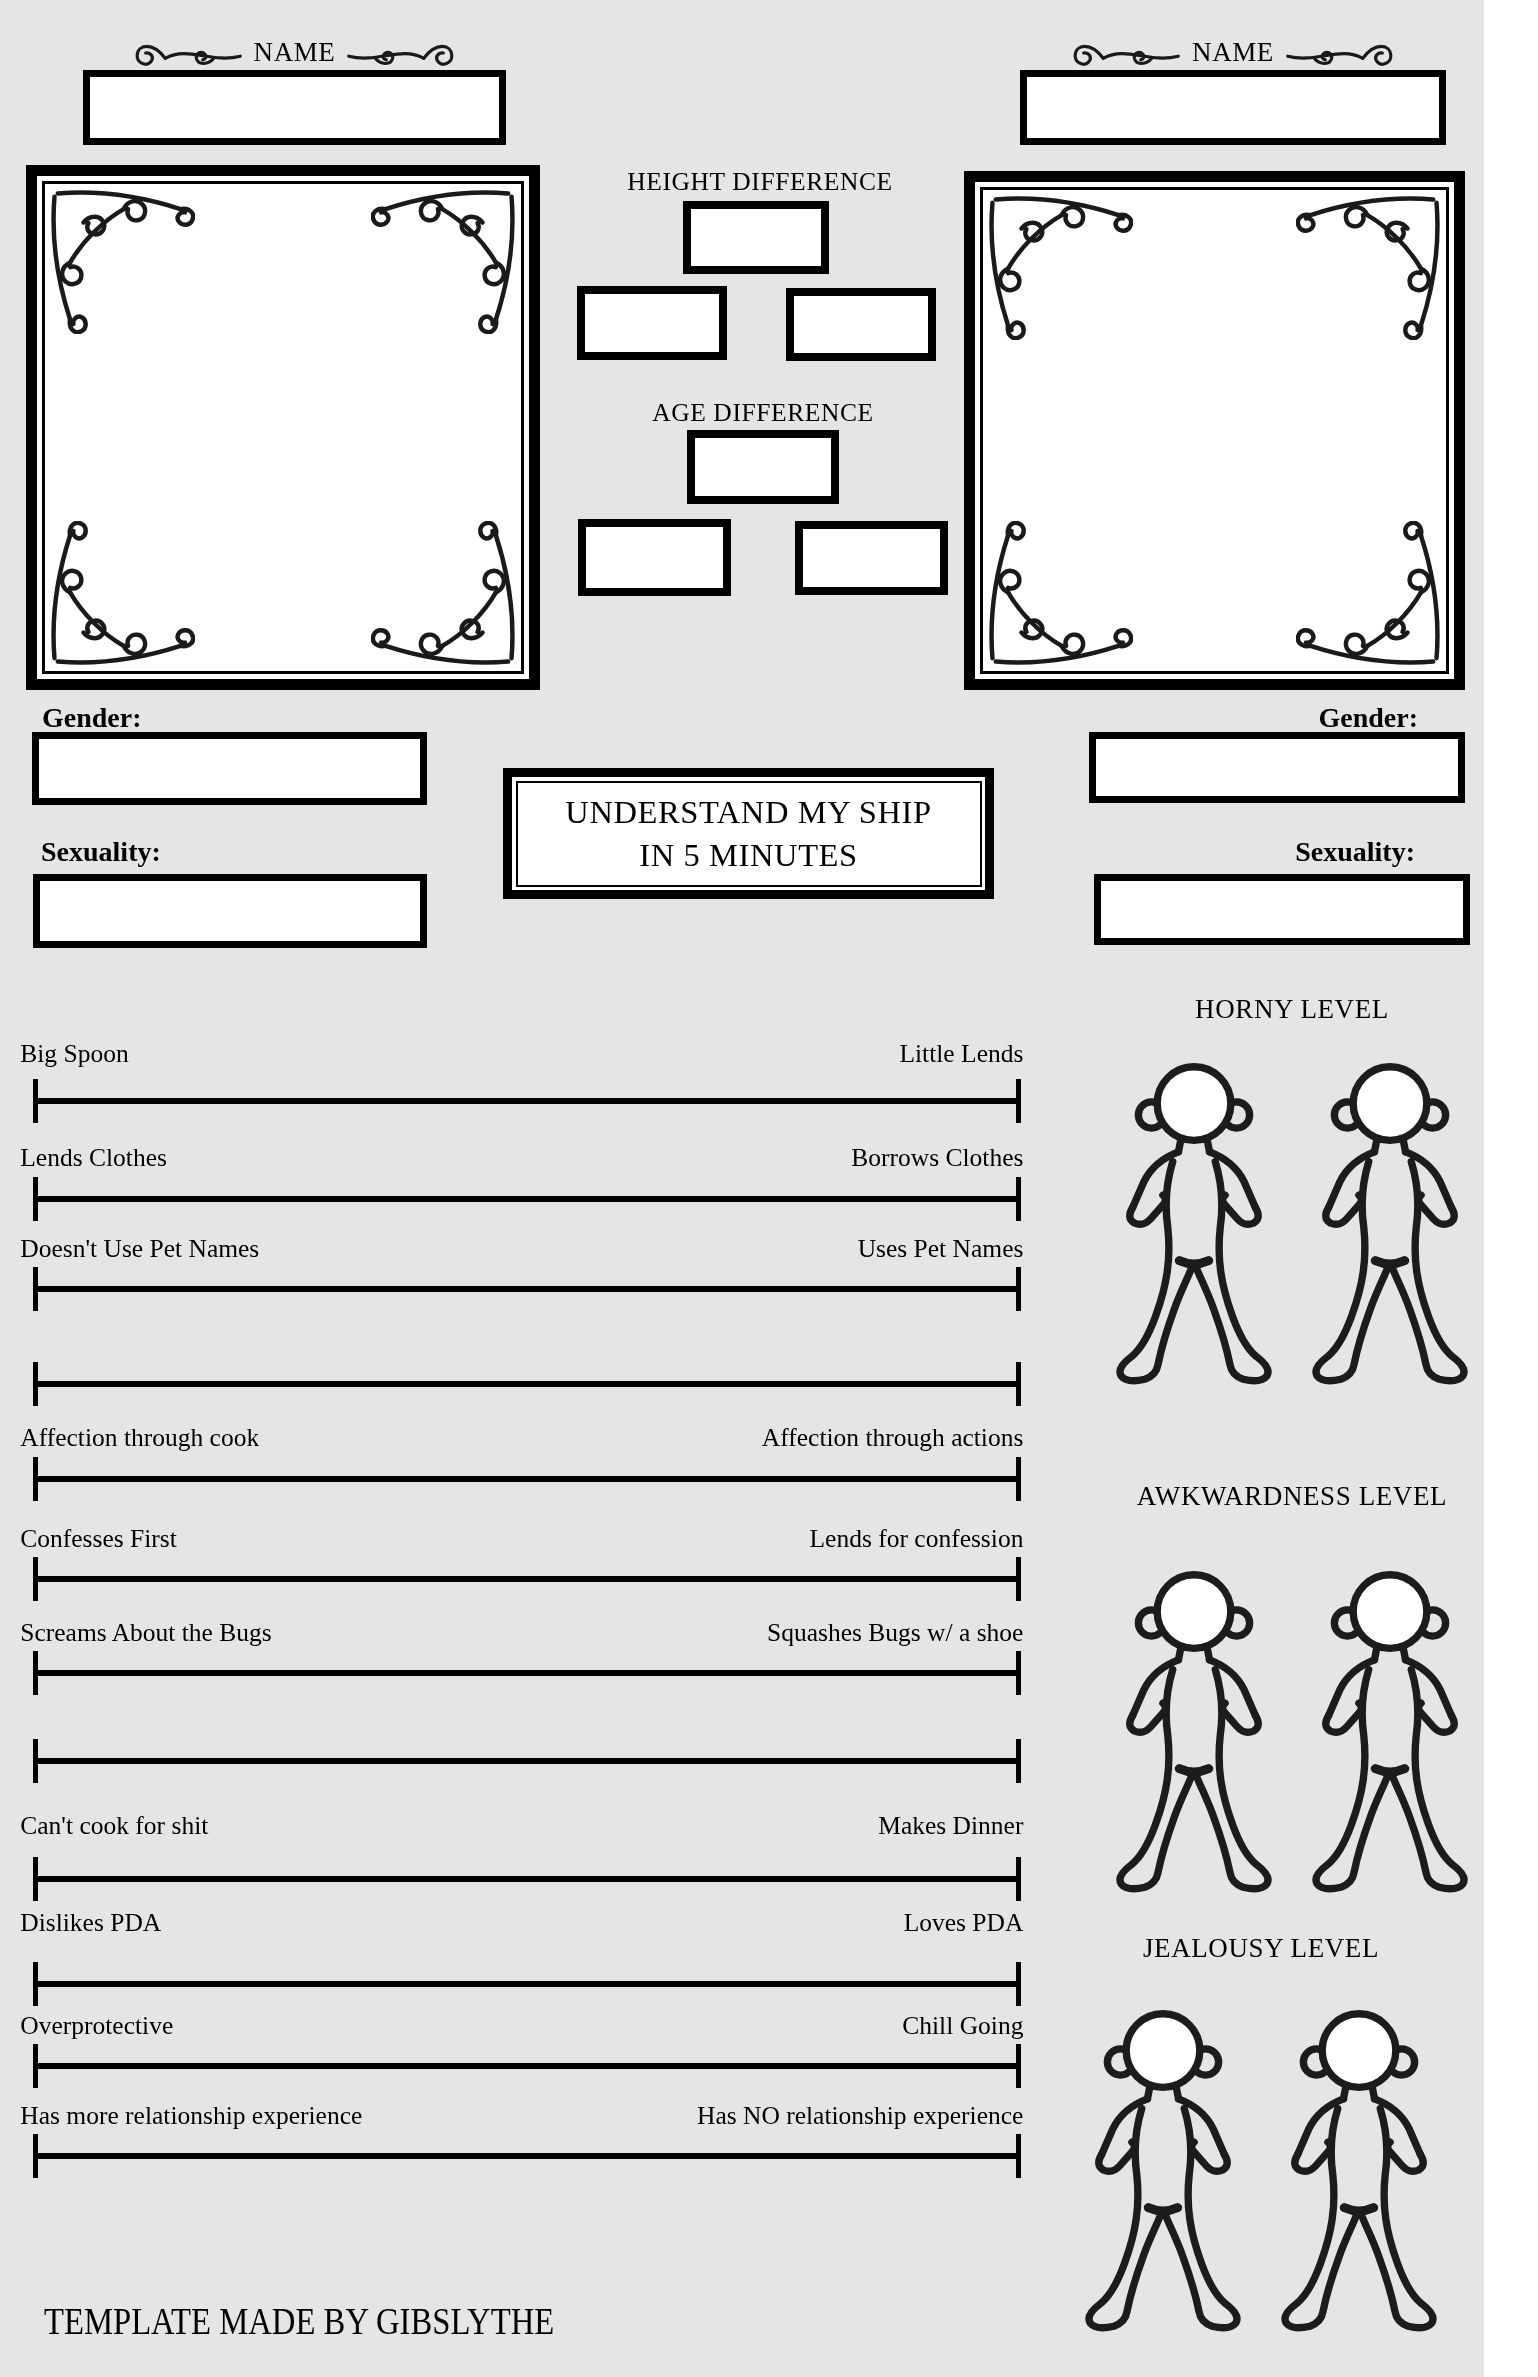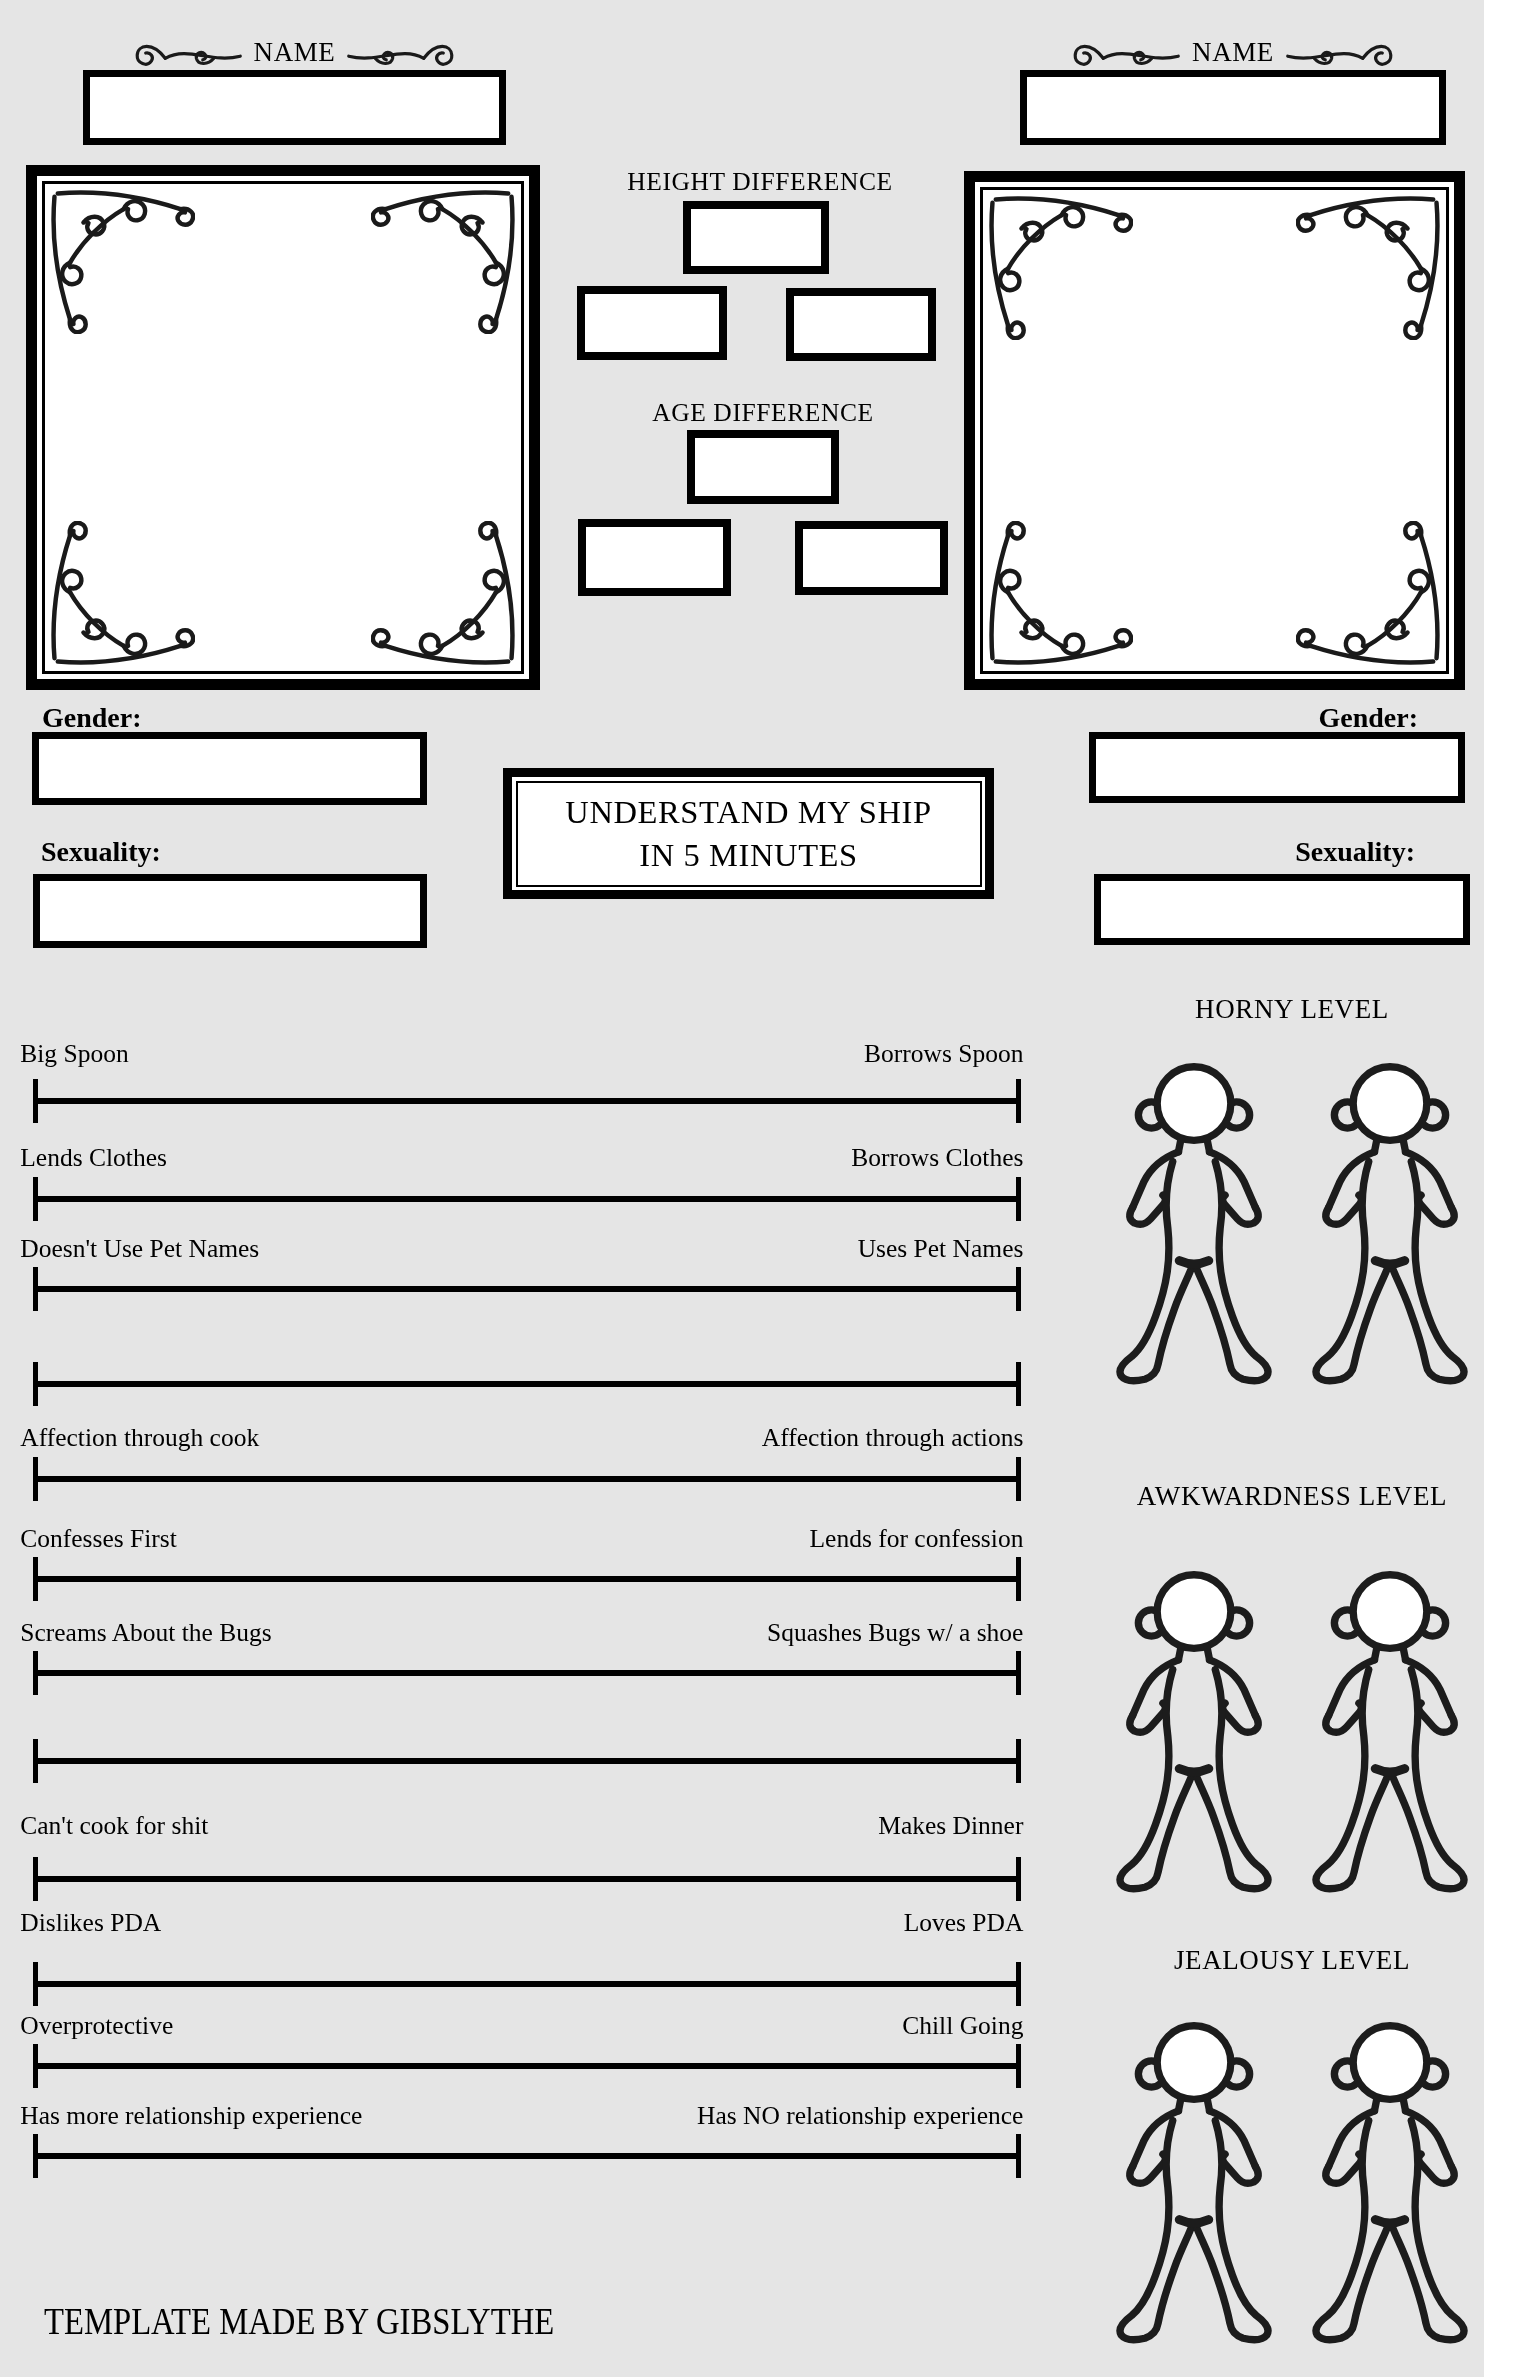--- a/index.html
+++ b/index.html
@@ -162,21 +162,21 @@
 
   <div class="shipbox" style="left:503px;top:768px;width:491px;height:131px;">
     <div class="innerline">
       <div class="t">UNDERSTAND MY SHIP</div>
       <div class="t">IN 5 MINUTES</div>
     </div>
   </div>
 
   <div class="srow" style="top:1039px">
     <span class="sl">Big Spoon</span>
-    <span class="sr">Borrows Spoon</span>
+    <span class="sr">Little Lends</span>
   </div>
   <div class="sbar" style="top:1101px">
       <div class="line"></div>
     </div>
 
   <div class="srow" style="top:1143px">
     <span class="sl">Lends Clothes</span>
     <span class="sr">Borrows Clothes</span>
   </div>
   <div class="sbar" style="top:1199px">
@@ -272,21 +272,21 @@
     <div class="figs" style="margin-top:41px;">
       <svg class="fig" width="180" height="374" viewBox="0 0 220 430">
           <use href="#person"></use>
         </svg>
       <svg class="fig" width="180" height="374" viewBox="0 0 220 430">
           <use href="#person"></use>
         </svg>
     </div>
   </div>
 
-  <div class="level" style="left:1089px;top:1933px;margin-top:12px;">
+  <div class="level" style="left:1058px;top:1933px;">
     <h3>JEALOUSY LEVEL</h3>
     <div class="figs" style="margin-top:28px;">
       <svg class="fig" width="180" height="374" viewBox="0 0 220 430">
           <use href="#person"></use>
         </svg>
       <svg class="fig" width="180" height="374" viewBox="0 0 220 430">
           <use href="#person"></use>
         </svg>
     </div>
   </div>

